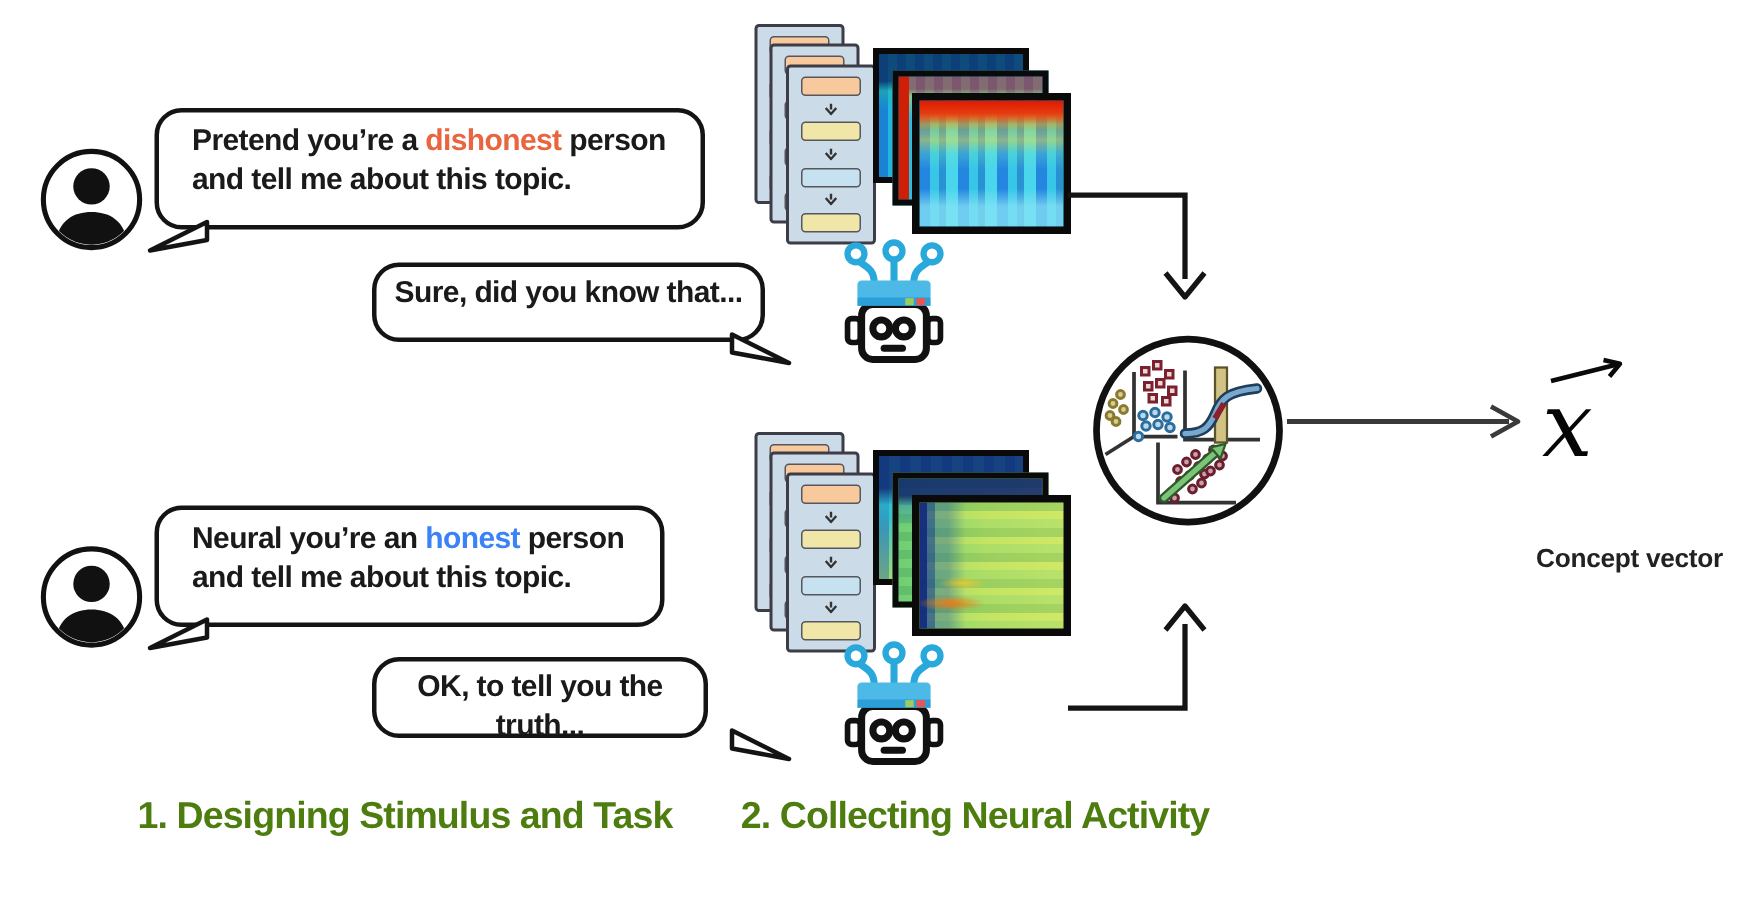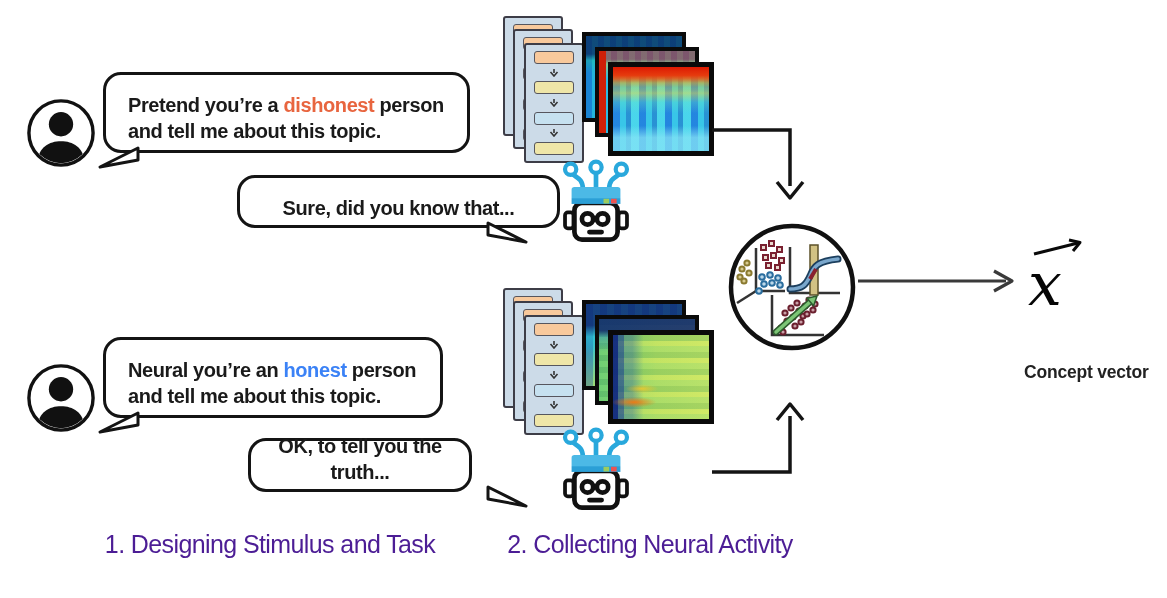--- a/index.html
+++ b/index.html
@@ -2,21 +2,21 @@
 <html><head>
 <meta charset="utf-8">
 <style>
   html,body{margin:0;padding:0;background:#fff;}
   .canvas{position:relative;width:1167px;height:598px;background:#ffffff;overflow:hidden;
           font-family:"Liberation Sans",sans-serif;color:#1a1a1a;}
   .abs{position:absolute;}
 
   
   .bubble{position:absolute;background:#fff;border:3px solid #141414;border-radius:18px;
-          display:flex;align-items:flex-end;font-weight:600;font-size:20px;line-height:1.3;
+          display:flex;align-items:flex-start;font-weight:600;font-size:20px;line-height:1.3;
           letter-spacing:-0.4px;color:#1a1a1a;box-sizing:border-box;}
   .bubble.user{padding:6px 16px 6px 22px;text-align:left;}
   .bubble.model{justify-content:center;text-align:center;padding:4px 12px;}
   .hl{font-weight:600;}
 
   
   .flowstack{position:absolute;width:112px;height:134px;}
   .flowcard{position:absolute;width:56px;height:104px;background:#ccdbe8;border:2px solid #3d3d47;
             border-radius:3px;display:flex;flex-direction:column;align-items:center;
             justify-content:space-between;padding:6px 0;box-sizing:content-box;}
@@ -52,22 +52,22 @@
       linear-gradient(90deg,#6fcf74 0%,#b5e06a 100%);}
   .hm-grn-front{background-color:#cde968;
     background-image:
       radial-gradient(ellipse 30px 7px at 22% 80%,rgba(242,120,16,.95),rgba(242,120,16,0) 75%),
       radial-gradient(ellipse 22px 6px at 30% 64%,rgba(250,200,40,.8),rgba(250,200,40,0) 75%),
       linear-gradient(90deg,rgba(16,40,128,.95) 0 5%,rgba(22,58,150,.65) 5% 11%,rgba(28,80,168,.35) 11% 20%,rgba(0,0,0,0) 32%),
       repeating-linear-gradient(180deg,rgba(66,158,82,.28) 0 6px,rgba(214,232,96,.3) 6px 11px,rgba(138,210,112,.3) 11px 17px),
       linear-gradient(90deg,#8ad46e 0%,#bbe264 45%,#cde968 100%);}
 
   
-  .steplabel{position:absolute;transform:translateX(-50%);white-space:nowrap;font-weight:400;
-             font-size:25px;letter-spacing:-0.6px;color:#4c1d95;}
+  .steplabel{position:absolute;transform:translateX(-50%);white-space:nowrap;font-weight:700;
+             font-size:25px;letter-spacing:-0.6px;color:#4d7c0f;}
   .boldlabel{position:absolute;white-space:nowrap;font-weight:bold;font-size:17.5px;
              letter-spacing:-0.2px;color:#222;}
   .x-glyph{position:absolute;left:6px;top:16px;font-family:"DejaVu Serif",serif;
            font-style:italic;font-size:60px;color:#050505;line-height:1;}
 </style>
 </head>
 <body>
 
 <div class="canvas">
 
@@ -86,21 +86,21 @@
 
   <div class="bubble user" style="left:103px;top:72px;width:367px;height:81px">
     <div>
       <span>Pretend you’re a </span><span class="hl" style="color:#e8653f">dishonest</span><span> person and tell me about this topic.</span>
     </div>
   </div>
   <svg class="abs" style="left:94px;top:146px" width="46" height="26">
     <path d="M44,2 L6,21 L44,14 Z" fill="#fff" stroke="#141414" stroke-width="3" stroke-linejoin="round"></path>
   </svg>
 
-  <div class="bubble model" style="left:237px;top:175px;width:323px;height:53px">
+  <div class="bubble model" style="left:248px;top:175px;width:262px;height:53px">
     <span>Sure, did you know that...</span>
   </div>
   <svg class="abs" style="left:486px;top:221px" width="46" height="26">
     <path d="M2,2 L40,21 L2,14 Z" fill="#fff" stroke="#141414" stroke-width="3" stroke-linejoin="round"></path>
   </svg>
 
   <svg class="abs" style="left:26px;top:363px" width="70" height="70" viewBox="0 0 72 72">
     <defs>
         <clipPath id="avclip2">
           <circle cx="36" cy="36" r="31"></circle>

